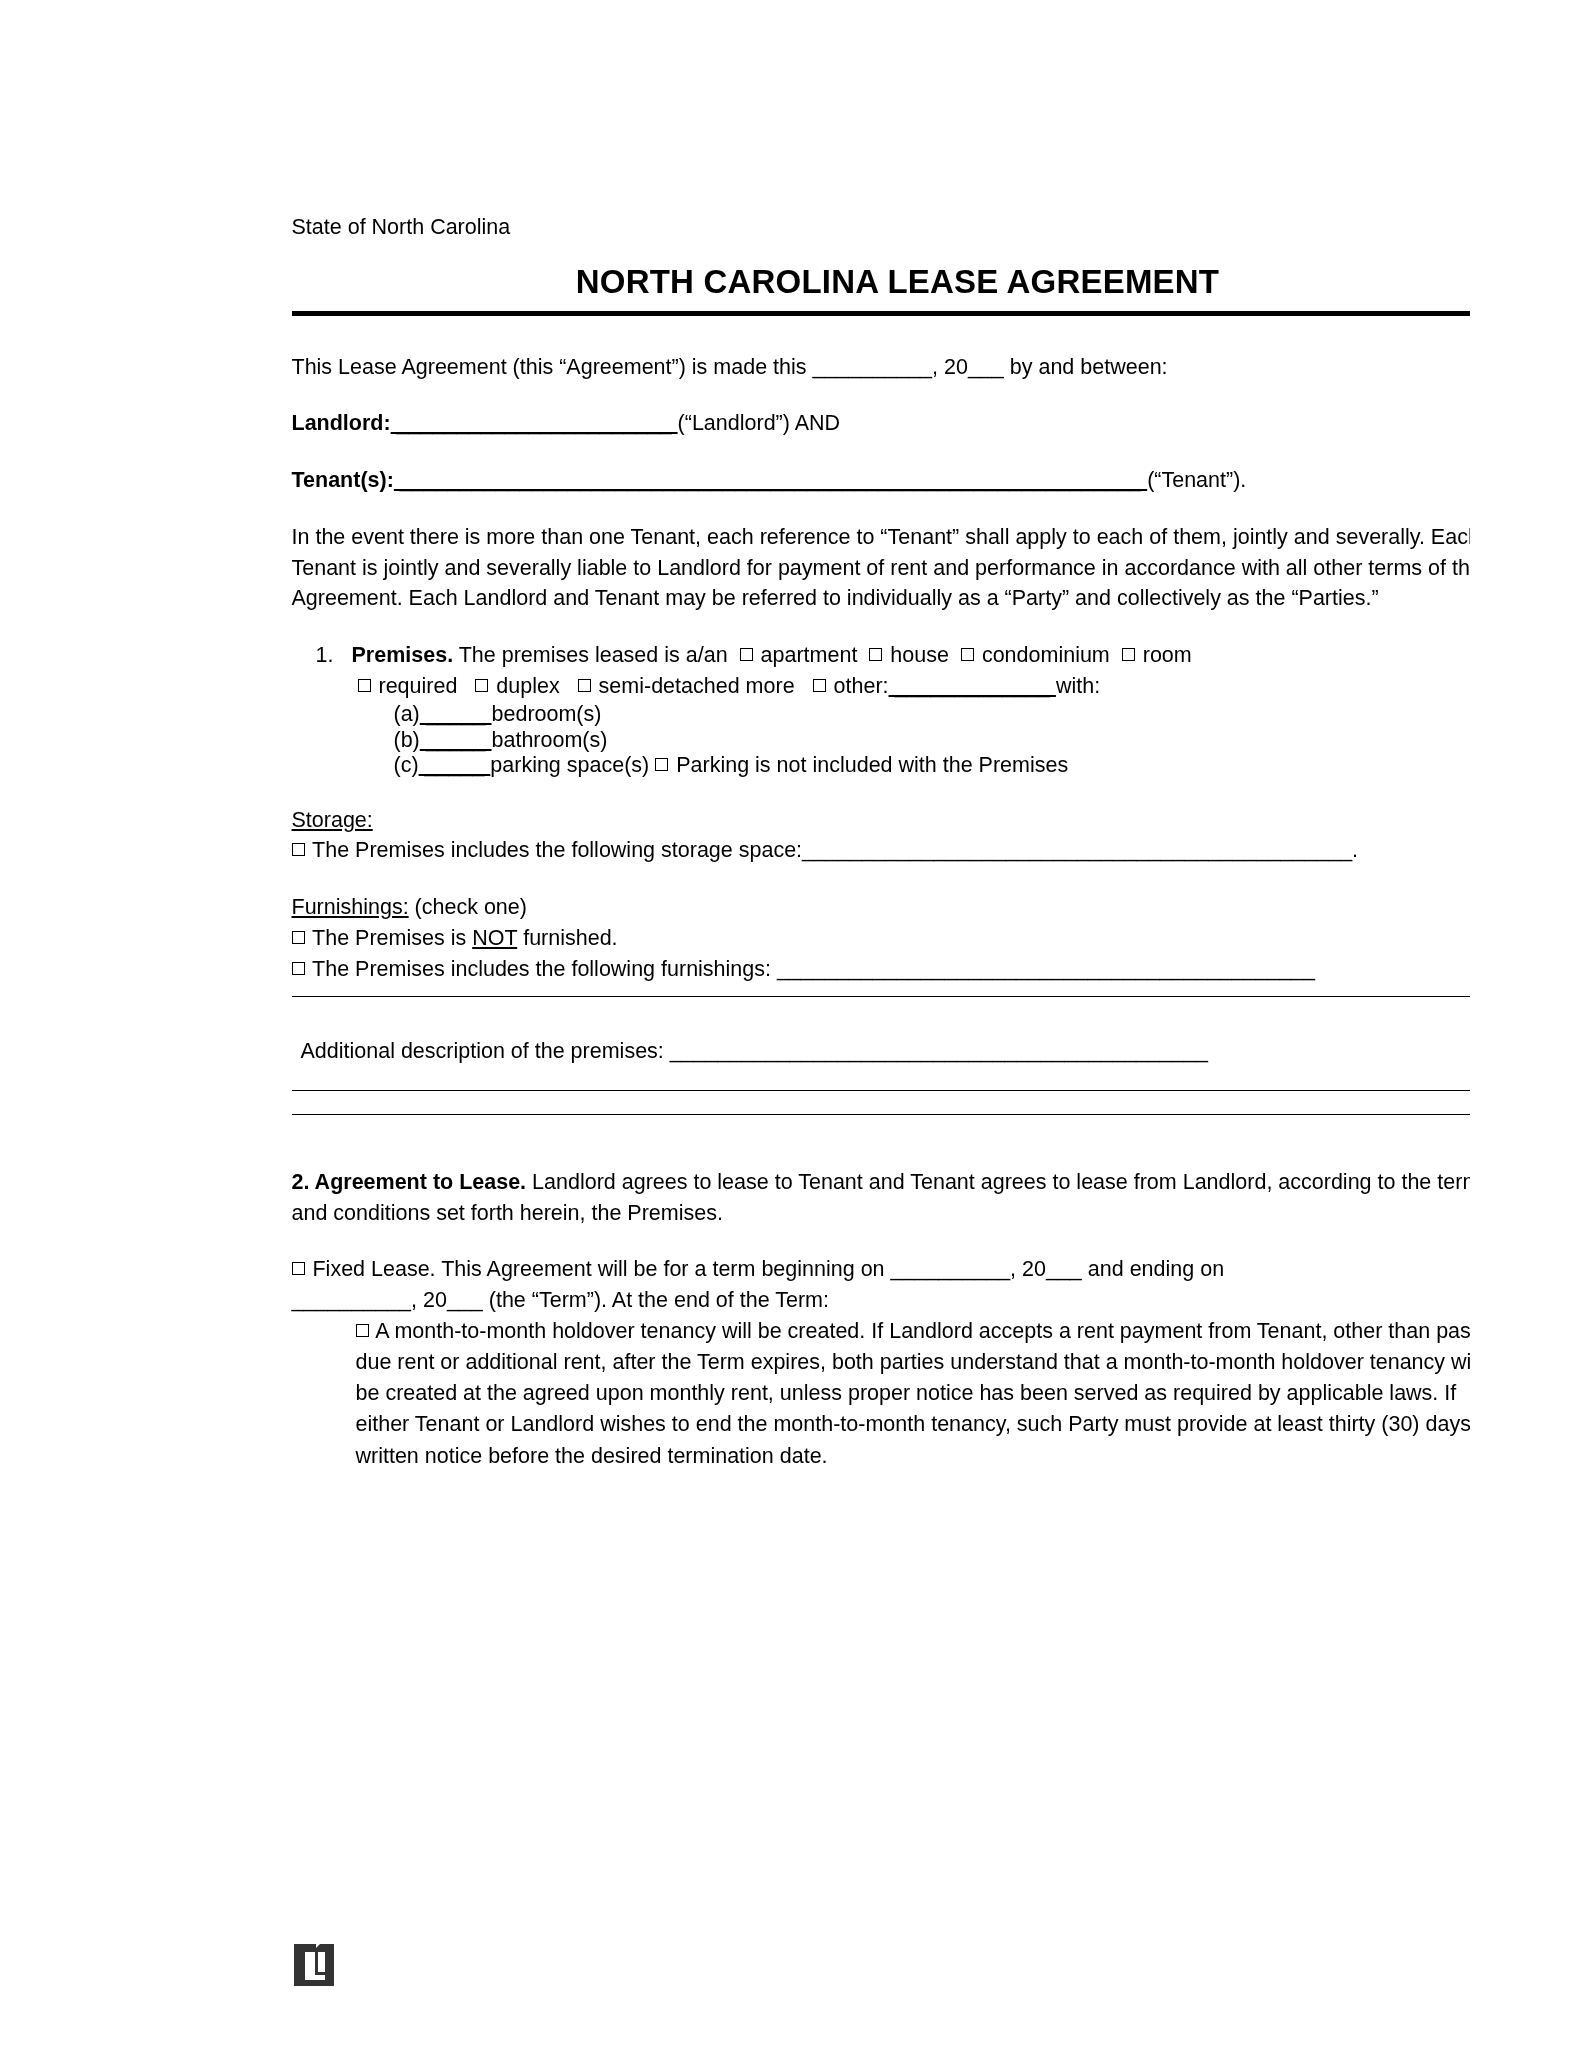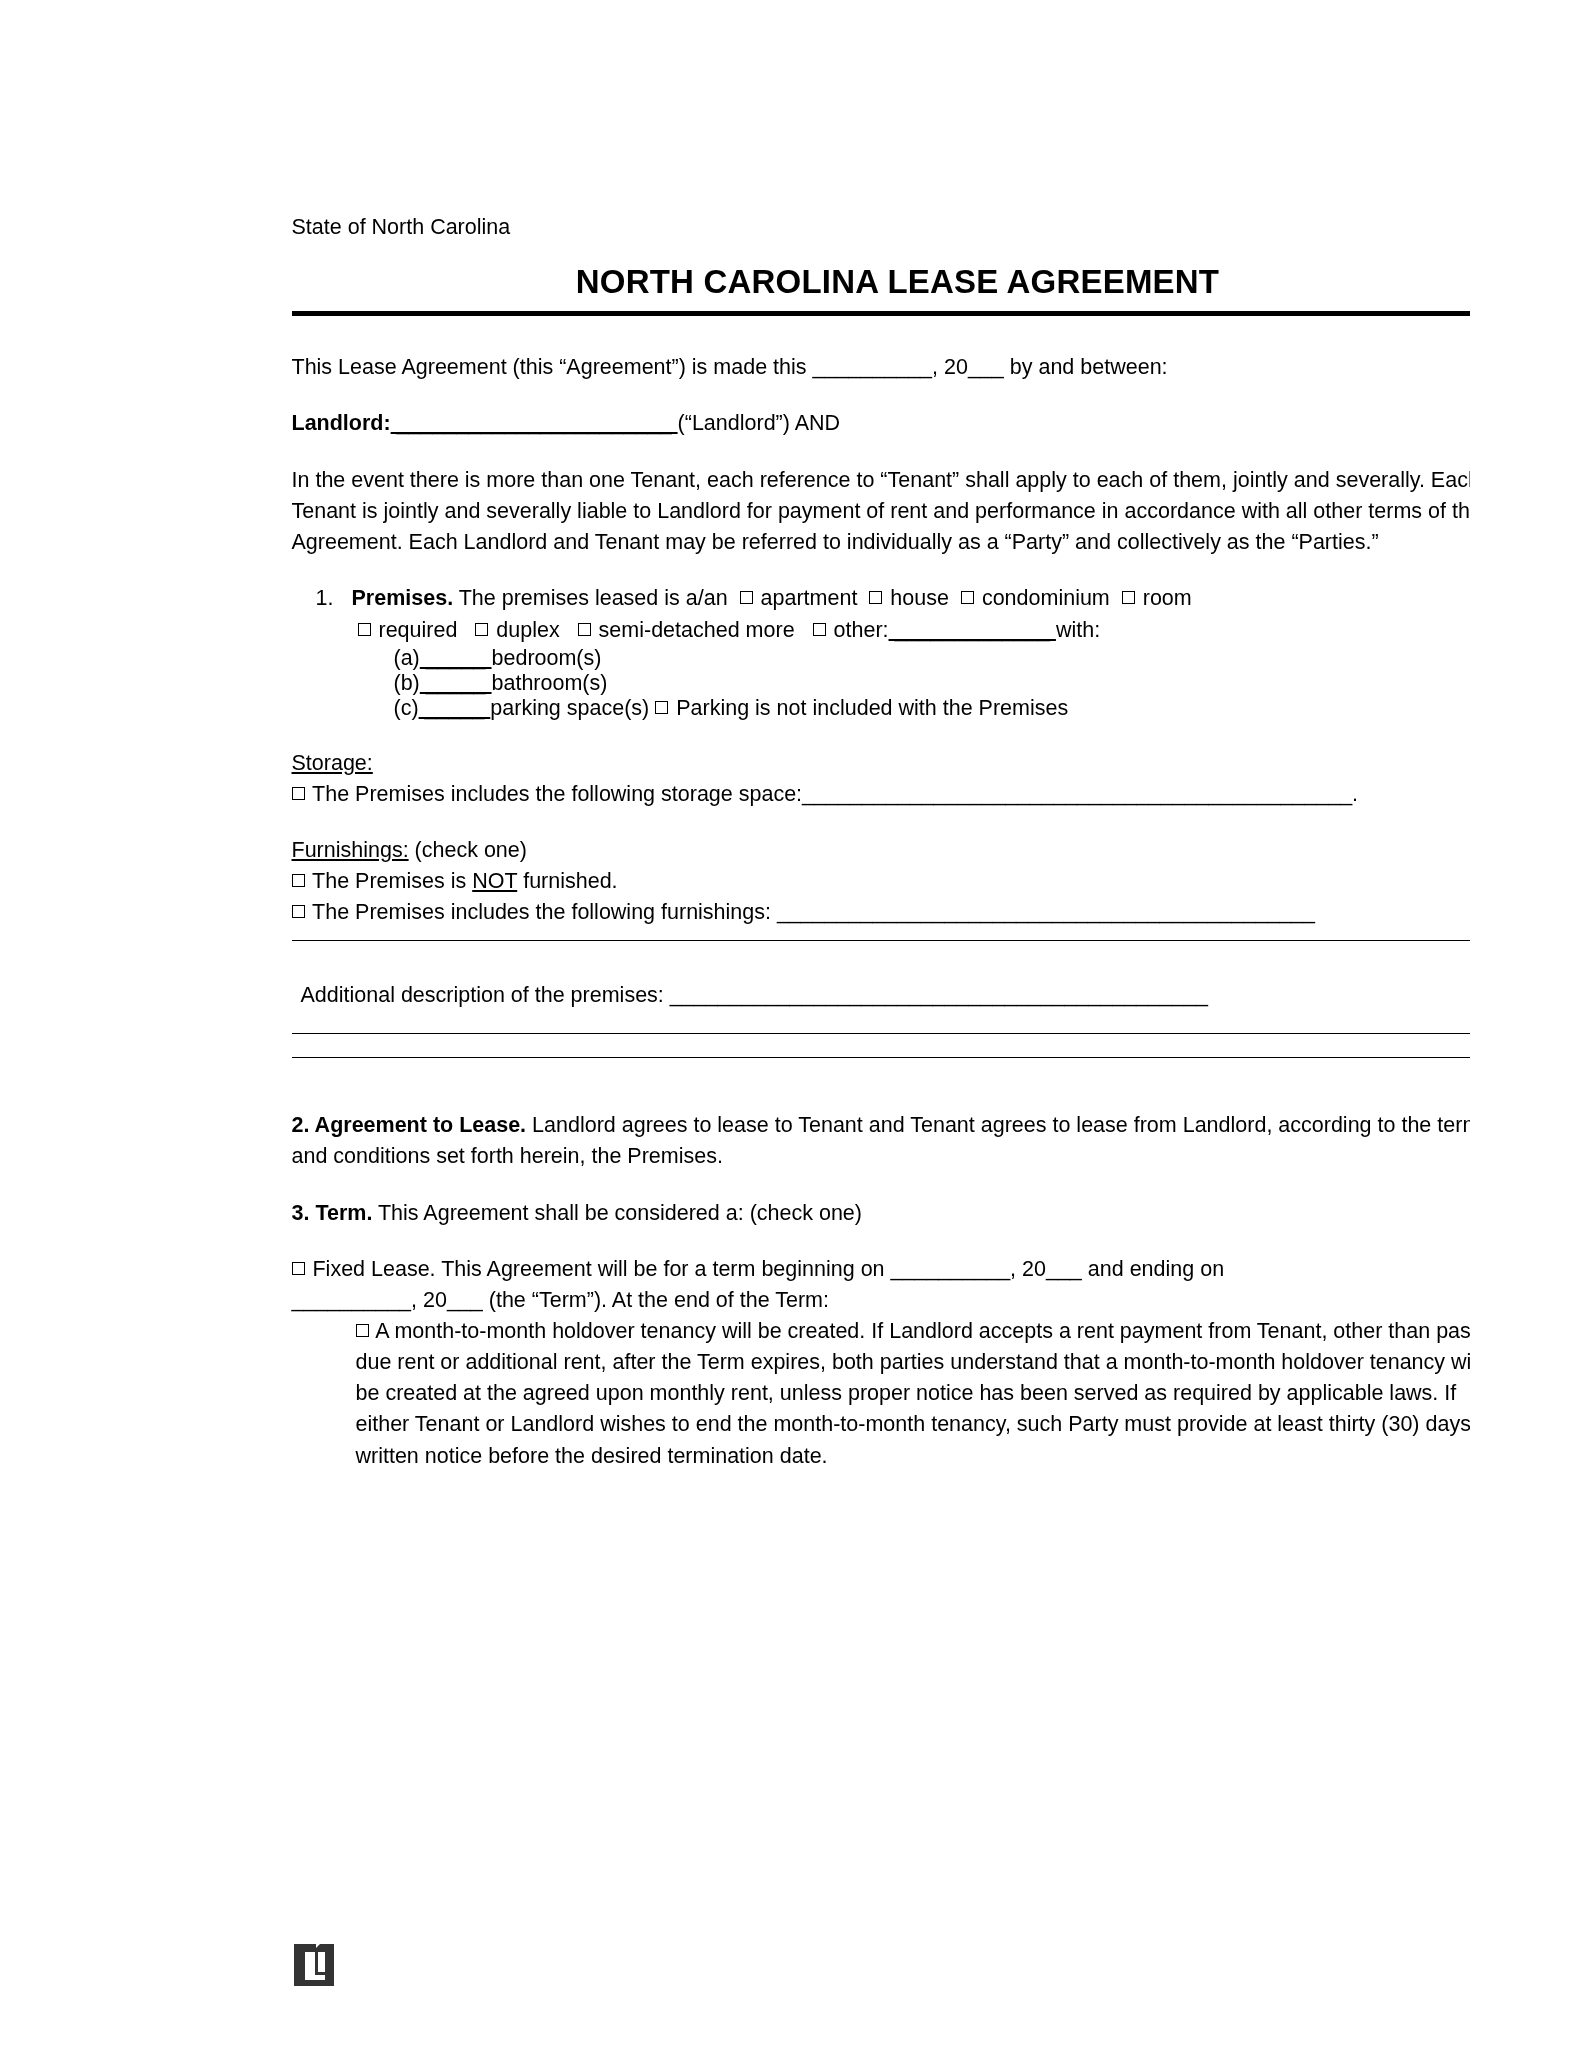--- a/index.html
+++ b/index.html
@@ -130,20 +130,21 @@
 
     <div class="state-line">State of North Carolina</div>
 
     <div class="doc-title">NORTH CAROLINA LEASE AGREEMENT</div>
     <hr class="title-rule">
 
     <p class="body-text">This Lease Agreement (this “Agreement”) is made this __________, 20___ by and between:</p>
 
     <p class="body-text"><span class="b">Landlord:</span><span class="u blank"> _______________________ </span><span>(“Landlord”) AND</span></p>
 
+    <p class="body-text"><span class="b">Tenant(s):</span><span class="u blank"> ______________________________________________________________ </span><span>(“Tenant”).</span></p>
 
     <p class="body-text">In the event there is more than one Tenant, each reference to “Tenant” shall apply to each of them, jointly and severally. Each Tenant is jointly and severally liable to Landlord for payment of rent and performance in accordance with all other terms of this Agreement. Each Landlord and Tenant may be referred to individually as a “Party” and collectively as the “Parties.”</p>
 
     <div class="list-block">
       <div class="li-row">
         <div class="li-num">1.</div>
         <div class="li-body">
           <span class="b">Premises.</span>
           <span>The premises leased is a/an</span>
           <span class="nowrap"><span class="cbx"></span> <span>apartment</span></span>
@@ -187,21 +188,20 @@
     <div class="body-text">
       <div style="padding-left:9px;"><span>Additional description of the premises:  _____________________________________________</span></div>
       <hr class="rule-line second">
       <hr class="rule-line second">
     </div>
 
     <div class="para-gap"></div>
 
     <p class="body-text"><span class="b">2. Agreement to Lease.</span> <span>Landlord agrees to lease to Tenant and Tenant agrees to lease from Landlord, according to the terms and conditions set forth herein, the Premises.</span></p>
 
-    <p class="body-text"><span class="b">3. Term.</span> <span>This Agreement shall be considered a: (check one)</span></p>
 
     <div class="body-text tight">
       <div><span class="cbx"></span> <span>Fixed Lease. This Agreement will be for a term beginning on __________, 20___ and ending on</span></div>
       <div><span>__________, 20___ (the “Term”). At the end of the Term:</span></div>
       <div class="indent-block" style="margin-left:64px; text-indent:0;">
         <span class="cbx"></span> <span>A month-to-month holdover tenancy will be created. If Landlord accepts a rent payment from Tenant, other than past due rent or additional rent, after the Term expires, both parties understand that a month-to-month holdover tenancy will be created at the agreed upon monthly rent, unless proper notice has been served as required by applicable laws. If either Tenant or Landlord wishes to end the month-to-month tenancy, such Party must provide at least thirty (30) days’ written notice before the desired termination date.</span>
       </div>
     </div>
 
   </div>

